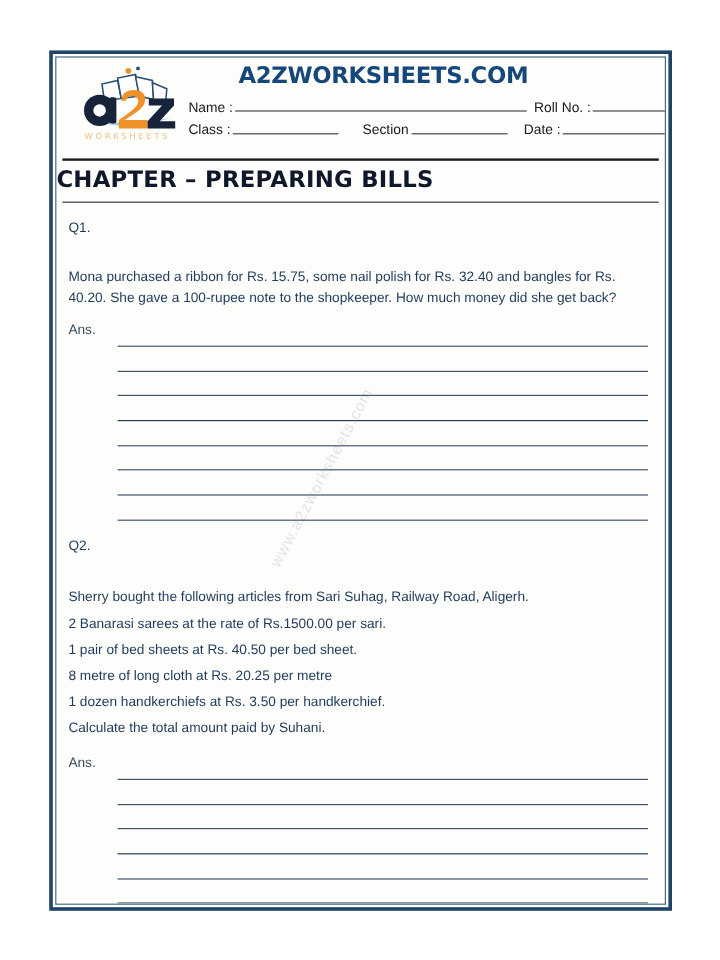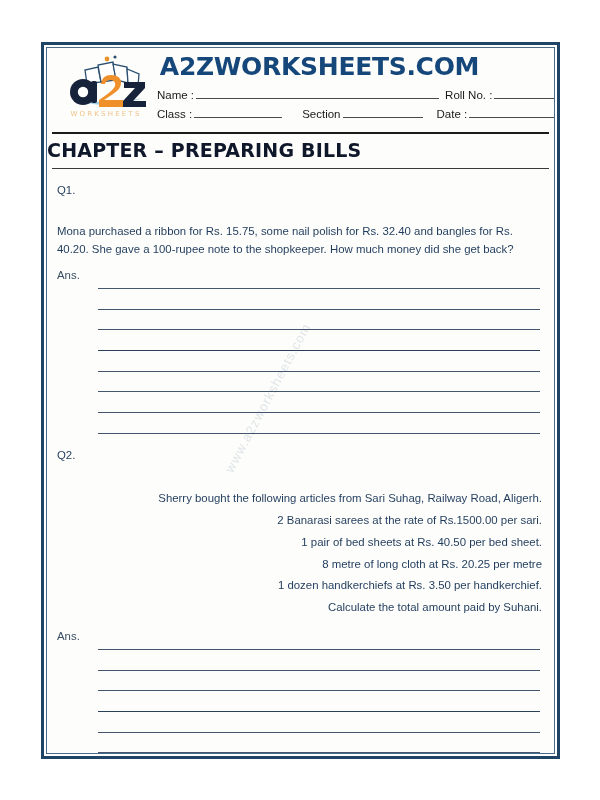--- a/index.html
+++ b/index.html
@@ -73,21 +73,21 @@
     text-align: center;
     font-size: 7px;
     font-weight: normal;
     letter-spacing: 2.2px;
     color: rgba(232,146,40,0.55);
     font-family: "DejaVu Sans", sans-serif;
   }
 
   .brand {
     text-align: center;
-    font-size: 25px;
+    font-size: 19px;
     font-weight: bold;
     color: #16477a;
     letter-spacing: -0.3px;
     padding-left: 40px;
     padding-top: 2px;
     line-height: 1;
     font-family: "DejaVu Sans", sans-serif;
   }
 
   .fields {
@@ -153,21 +153,21 @@
     line-height: 1.55;
     flex-direction: column;
   }
   .qlabel {
     flex: 0 0 41px;
     font-size: 11.4px;
     color: #1f3b5c;
   }
   .qbody { flex: 1 1 auto; }
   .qbody .q-first { text-indent: 13px; }
-  .qitem { display: block; line-height: 1.92; text-align: right; }
+  .qitem { display: block; line-height: 1.92; }
 
   
   .ansblock {
     display: flex;
     margin-top: 10px;
   }
   .anslabel {
     flex: 0 0 41px;
     font-size: 11.4px;
     color: #3a4e63;

